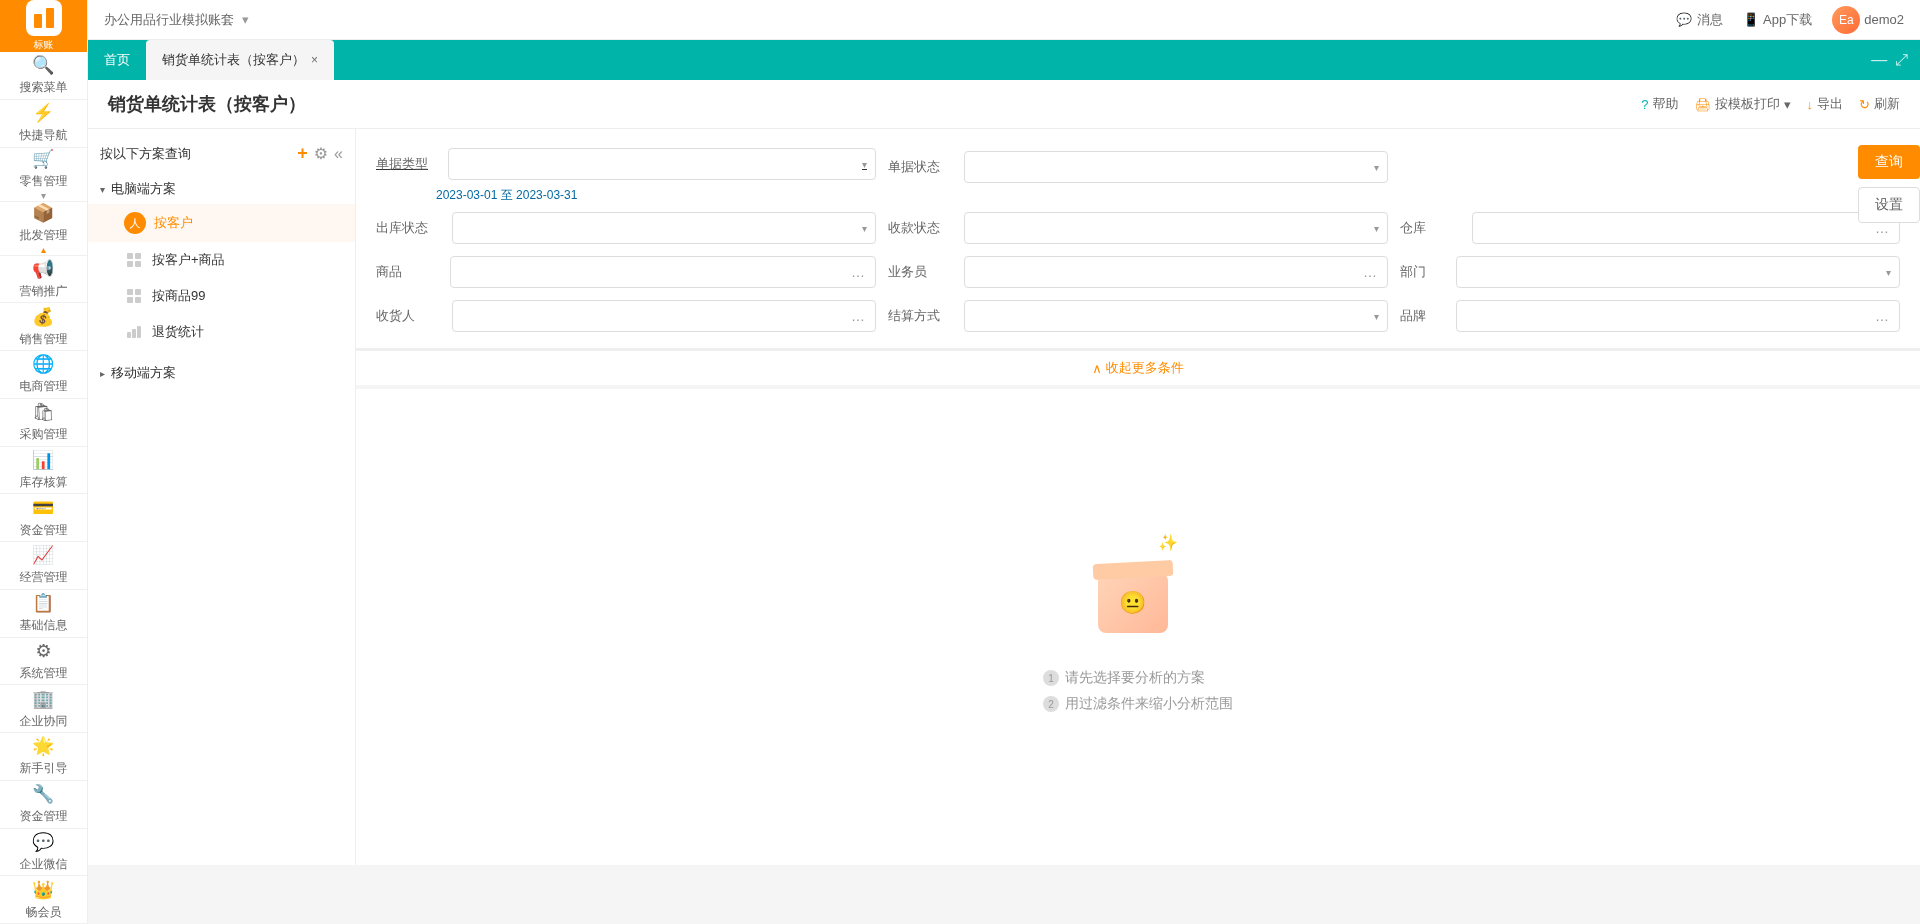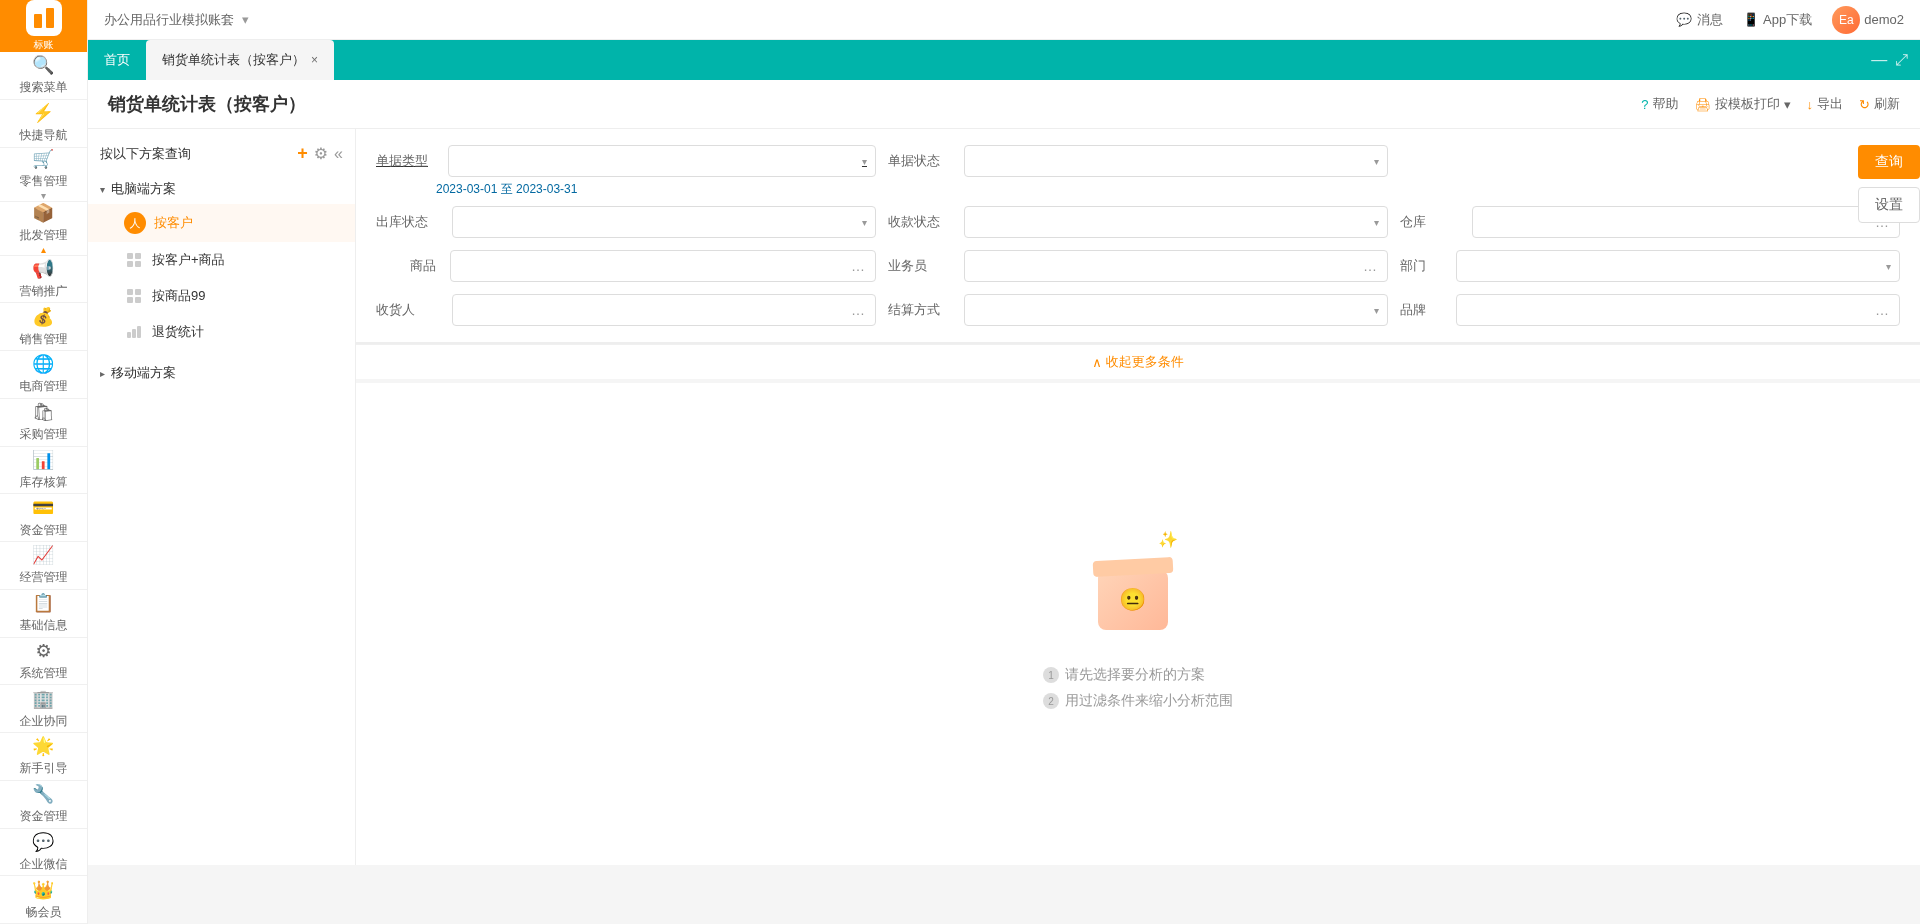--- a/index.html
+++ b/index.html
@@ -316,21 +316,21 @@
           <div class="filter-form" style="position:relative;">
 
             <div class="filter-section-row">
               <div class="filter-field" style="gap:4px;text-decoration:underline;">
                 <span class="filter-label" style="min-width:60px;">单据类型</span>
                 <div class="filter-input" style="flex:1;">
                   <span></span>
                   <span class="arrow">▾</span>
                 </div>
               </div>
-              <div class="filter-field" style="gap:8px;">
+              <div class="filter-field" style="gap:8px;margin-top:6px;">
                 <span class="filter-label" style="min-width:60px;">单据状态</span>
                 <div class="filter-input" style="flex:1;">
                   <span></span>
                   <span class="arrow">▾</span>
                 </div>
               </div>
             </div>
 
             <div style="margin-left:60px;margin-top:-8px;margin-bottom:8px;">
               <span class="date-range" style="color:#0369a1;font-size:12px;">2023-03-01 至 2023-03-31</span>
@@ -354,21 +354,21 @@
               <div class="filter-field" style="gap:24px;">
                 <span class="filter-label" style="min-width:40px;">仓库</span>
                 <div class="filter-input" style="flex:1;">
                   <span></span>
                   <span class="dots">…</span>
                 </div>
               </div>
             </div>
 
             <div class="filter-section-row">
-              <div class="filter-field" style="gap:6px;text-align:right;">
+              <div class="filter-field" style="gap:6px;">
                 <span class="filter-label" style="min-width:60px;">商品</span>
                 <div class="filter-input" style="flex:1;">
                   <span></span>
                   <span class="dots">…</span>
                 </div>
               </div>
               <div class="filter-field" style="gap:8px;">
                 <span class="filter-label" style="min-width:60px;">业务员</span>
                 <div class="filter-input" style="flex:1;">
                   <span></span>

